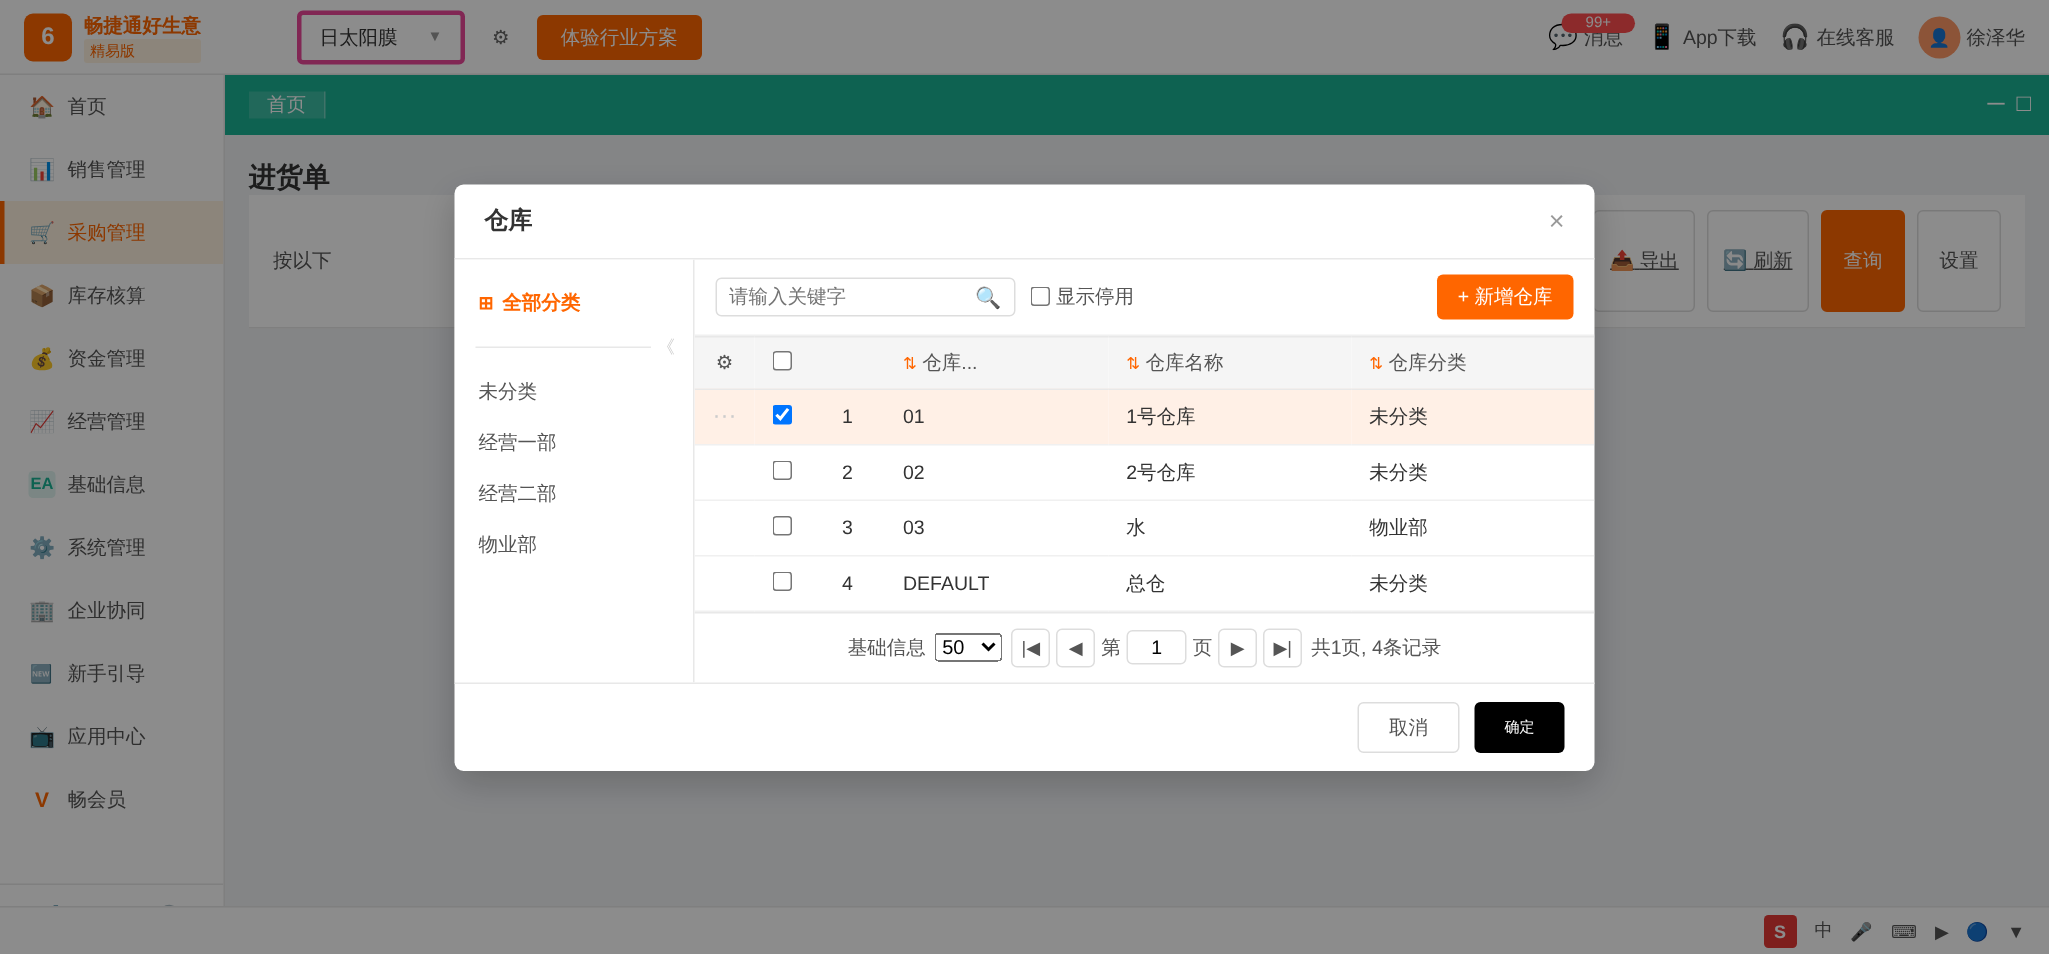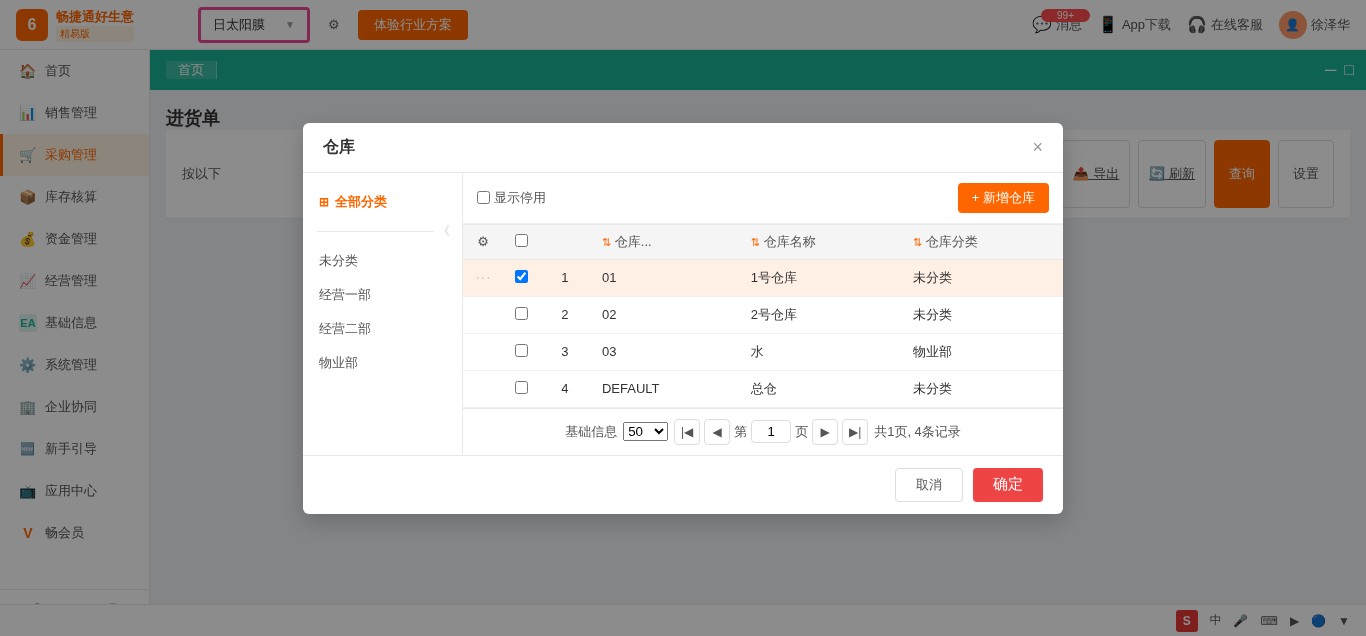--- a/index.html
+++ b/index.html
@@ -76,21 +76,21 @@
 
     
     .pagination { padding: 10px 14px; border-top: 1px solid #e8e8e8; display: flex; align-items: center; justify-content: center; gap: 6px; font-size: 13px; color: #555; }
     .page-nav { display: flex; align-items: center; gap: 4px; }
     .page-btn { width: 26px; height: 26px; display: flex; align-items: center; justify-content: center; border: 1px solid #ddd; border-radius: 4px; cursor: pointer; color: #555; font-size: 12px; background: #fff; }
     .page-input { width: 40px; text-align: center; border: 1px solid #ddd; border-radius: 4px; padding: 3px; font-size: 13px; }
 
     
     .modal-footer { padding: 12px 20px; border-top: 1px solid #e8e8e8; display: flex; justify-content: flex-end; gap: 10px; }
     .btn-cancel { padding: 7px 20px; border: 1px solid #ddd; border-radius: 4px; background: #fff; color: #555; cursor: pointer; font-size: 13px; }
-    .btn-confirm { padding: 7px 20px; border: none; border-radius: 4px; background: #ef4444; color: #fff; cursor: pointer; font-size: 15px; }
+    .btn-confirm { padding: 7px 20px; border: none; border-radius: 4px; background: #000000; color: #fff; cursor: pointer; font-size: 10px; }
 
     
     .statusbar { height: 32px; background: #fff; border-top: 1px solid #e8e8e8; display: flex; align-items: center; padding: 0 16px; font-size: 12px; color: #888; gap: 16px; position: fixed; bottom: 0; left: 0; right: 0; z-index: 5; }
     .statusbar-right { margin-left: auto; display: flex; align-items: center; gap: 12px; }
     .s-logo { width: 22px; height: 22px; background: #e53935; border-radius: 3px; color: #fff; display: flex; align-items: center; justify-content: center; font-weight: bold; font-size: 12px; }
     .teal-header { background: #1ab394; height: 40px; display: flex; align-items: center; padding: 0 0 0 16px; }
     .teal-header a { color: #fff; font-size: 13px; padding: 0 12px; text-decoration: none; border-right: 1px solid rgba(255,255,255,0.3); }
     .teal-header a.active { background: rgba(255,255,255,0.15); }
   </style>
 </head>
@@ -258,20 +258,24 @@
           <span>经营二部</span>
         </div>
         <div class="modal-sidebar-item">
           <span>物业部</span>
         </div>
       </div>
 
       <div class="modal-main">
 
         <div class="modal-toolbar">
+          <div class="search-box">
+            <input type="text" placeholder="请输入关键字" style="">
+            <span class="search-icon">🔍</span>
+          </div>
           <label class="checkbox-label">
             <input type="checkbox" style="">
             <span>显示停用</span>
           </label>
           <button class="btn-add">+ 新增仓库</button>
         </div>
 
         <div class="table-wrap">
           <table>
             <thead>

